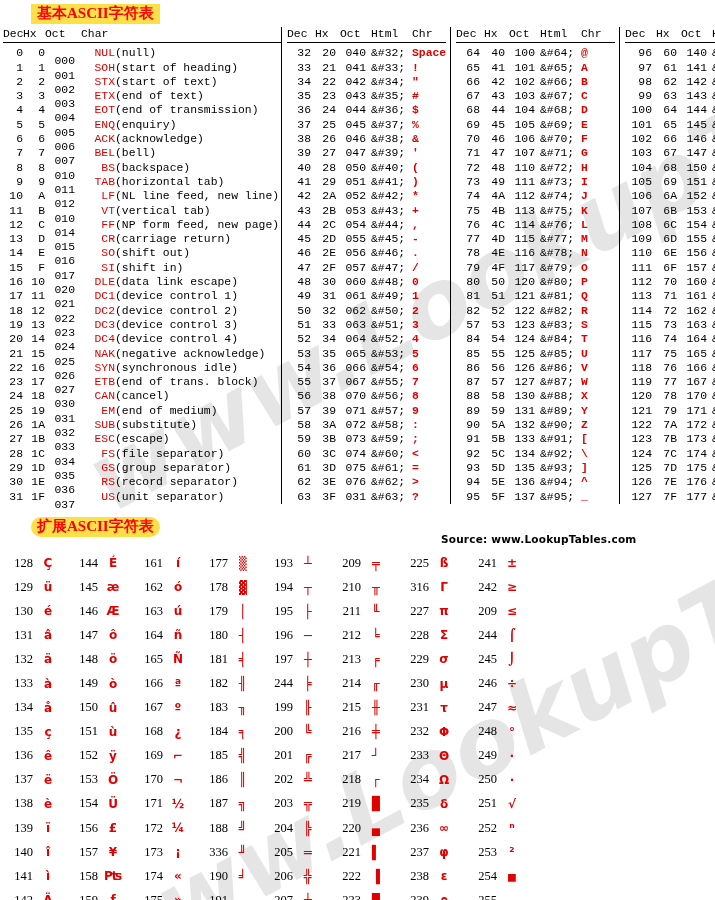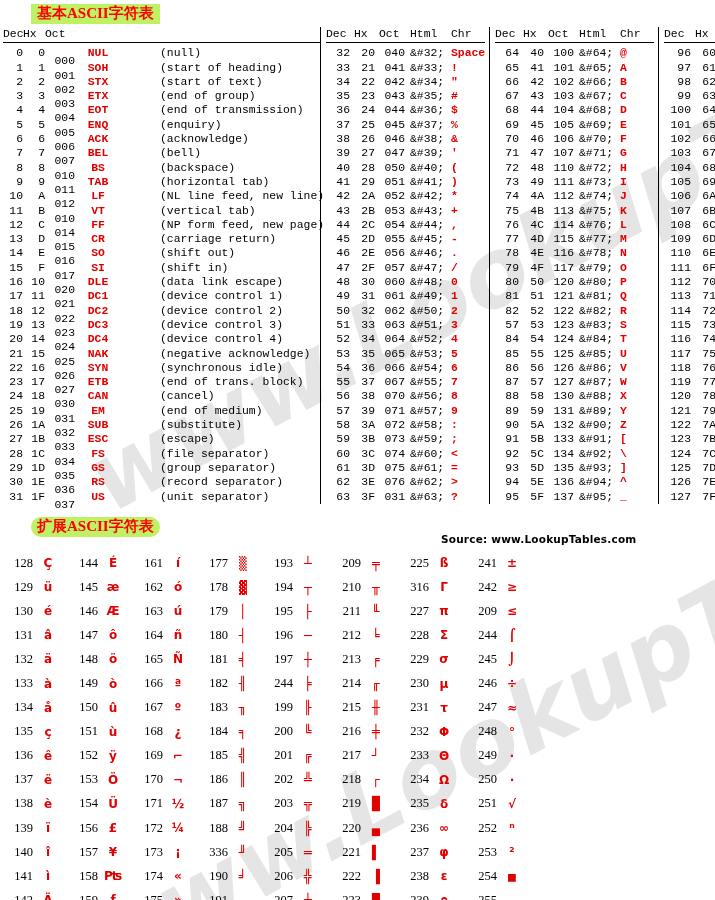--- a/index.html
+++ b/index.html
@@ -2,21 +2,21 @@
 <html><head>
 <meta charset="utf-8">
 <style>
   html,body{margin:0;padding:0;background:#ffffff;}
   body{
     width:715px;height:900px;position:relative;overflow:hidden;
     font-family:"Liberation Mono","DejaVu Sans Mono",monospace;
     color:#000000;
   }
   .title-bar{
-    position:absolute;background:#bef264;color:#ff0000;
+    position:absolute;background:#fde047;color:#ff0000;
     font-family:"Liberation Serif","DejaVu Serif",serif;
     font-weight:bold;font-size:15px;line-height:17px;
     padding:1px 6px 2px 6px;white-space:nowrap;
   }
   #basic-title{left:31px;top:4px;}
   #ext-title{left:31px;top:517px;border-radius:10px;}
 
   
   #basic-table{
     position:absolute;left:3px;top:27px;width:709px;
@@ -29,22 +29,22 @@
     display:flex;border-bottom:1px solid #000000;padding-bottom:1px;
     margin-bottom:3px;white-space:nowrap;
   }
   .bcol-head span{color:#000;}
   .brow{display:flex;white-space:nowrap;height:14.3px;}
   .c-dec{text-align:right;}
   .c-hx{text-align:right;}
   .c-oct{text-align:right;}
   .c-html{text-align:left;}
   .c-chr{color:#e00000;font-weight:bold;text-align:left;}
-  .c-abbr{color:#e00000;font-weight:bold;text-align:center;}
-  .c-desc{color:#000;text-align:left;margin-left:45px;}
+  .c-abbr{color:#e00000;font-weight:normal;text-align:right;}
+  .c-desc{color:#000;text-align:left;}
 
   
   .g1 .c-dec{width:20px;}
   .g1 .c-hx{width:22px;}
   .g1 .c-oct{width:30px;margin-top:8px;}
   .g1 .c-abbr{width:34px;padding-left:6px;}
   .g1 .c-desc{width:160px;}
   .g1 .h-dec{width:20px;text-align:left;}
   .g1 .h-hx{width:22px;text-align:left;}
   .g1 .h-oct{width:30px;text-align:left;}
@@ -118,20 +118,21 @@
 
 <div class="title-bar" id="basic-title">基本ASCII字符表</div>
 
 <div id="basic-table">
 
   <div class="bcol g1">
     <div class="bcol-head">
       <span class="h-dec">Dec</span>
       <span class="h-hx">Hx</span>
       <span class="h-oct">Oct</span>
+      <span class="h-char">Char</span>
     </div>
     <div>
         <div class="brow">
           <span class="c-dec">0</span>
           <span class="c-hx">0</span>
           <span class="c-oct">000</span>
           <span class="c-abbr">NUL</span>
           <span class="c-desc">(null)</span>
         </div>
         <div class="brow">
@@ -146,21 +147,21 @@
           <span class="c-hx">2</span>
           <span class="c-oct">002</span>
           <span class="c-abbr">STX</span>
           <span class="c-desc">(start of text)</span>
         </div>
         <div class="brow">
           <span class="c-dec">3</span>
           <span class="c-hx">3</span>
           <span class="c-oct">003</span>
           <span class="c-abbr">ETX</span>
-          <span class="c-desc">(end of group)</span>
+          <span class="c-desc">(end of text)</span>
         </div>
         <div class="brow">
           <span class="c-dec">4</span>
           <span class="c-hx">4</span>
           <span class="c-oct">004</span>
           <span class="c-abbr">EOT</span>
           <span class="c-desc">(end of transmission)</span>
         </div>
         <div class="brow">
           <span class="c-dec">5</span>

